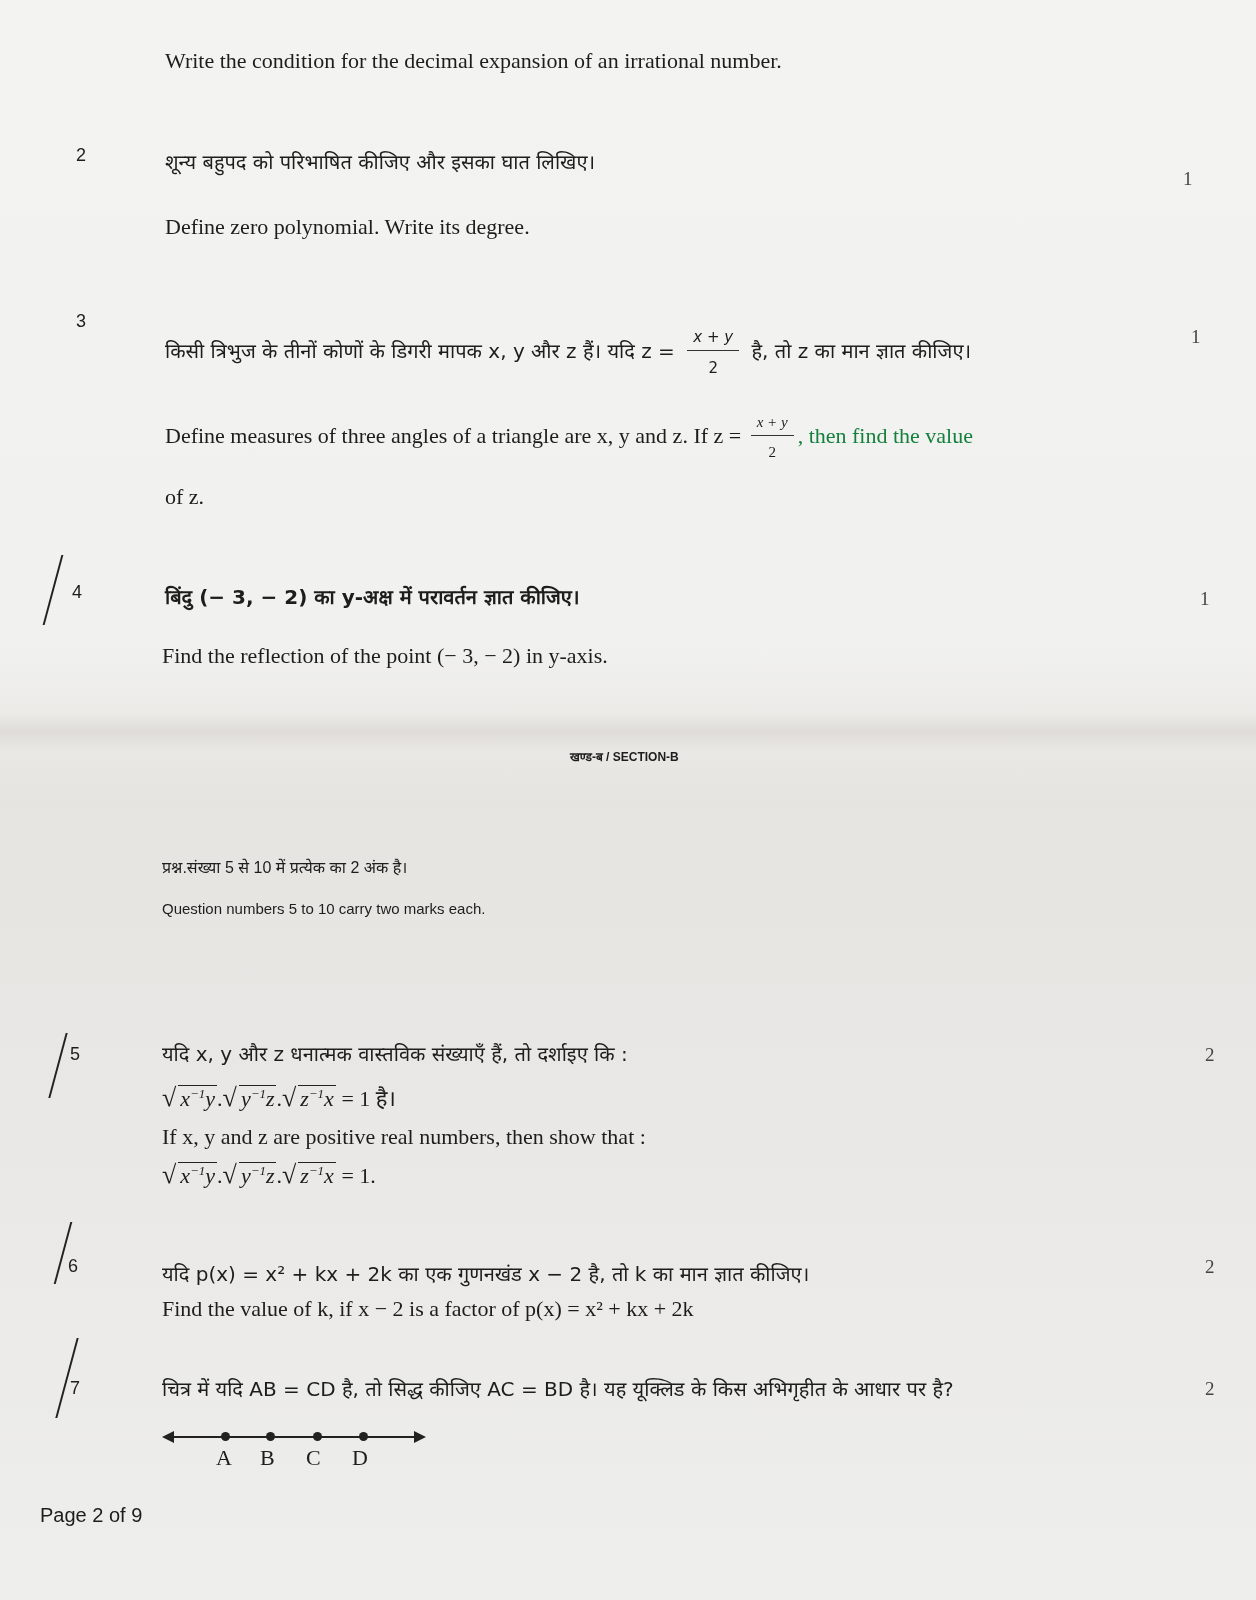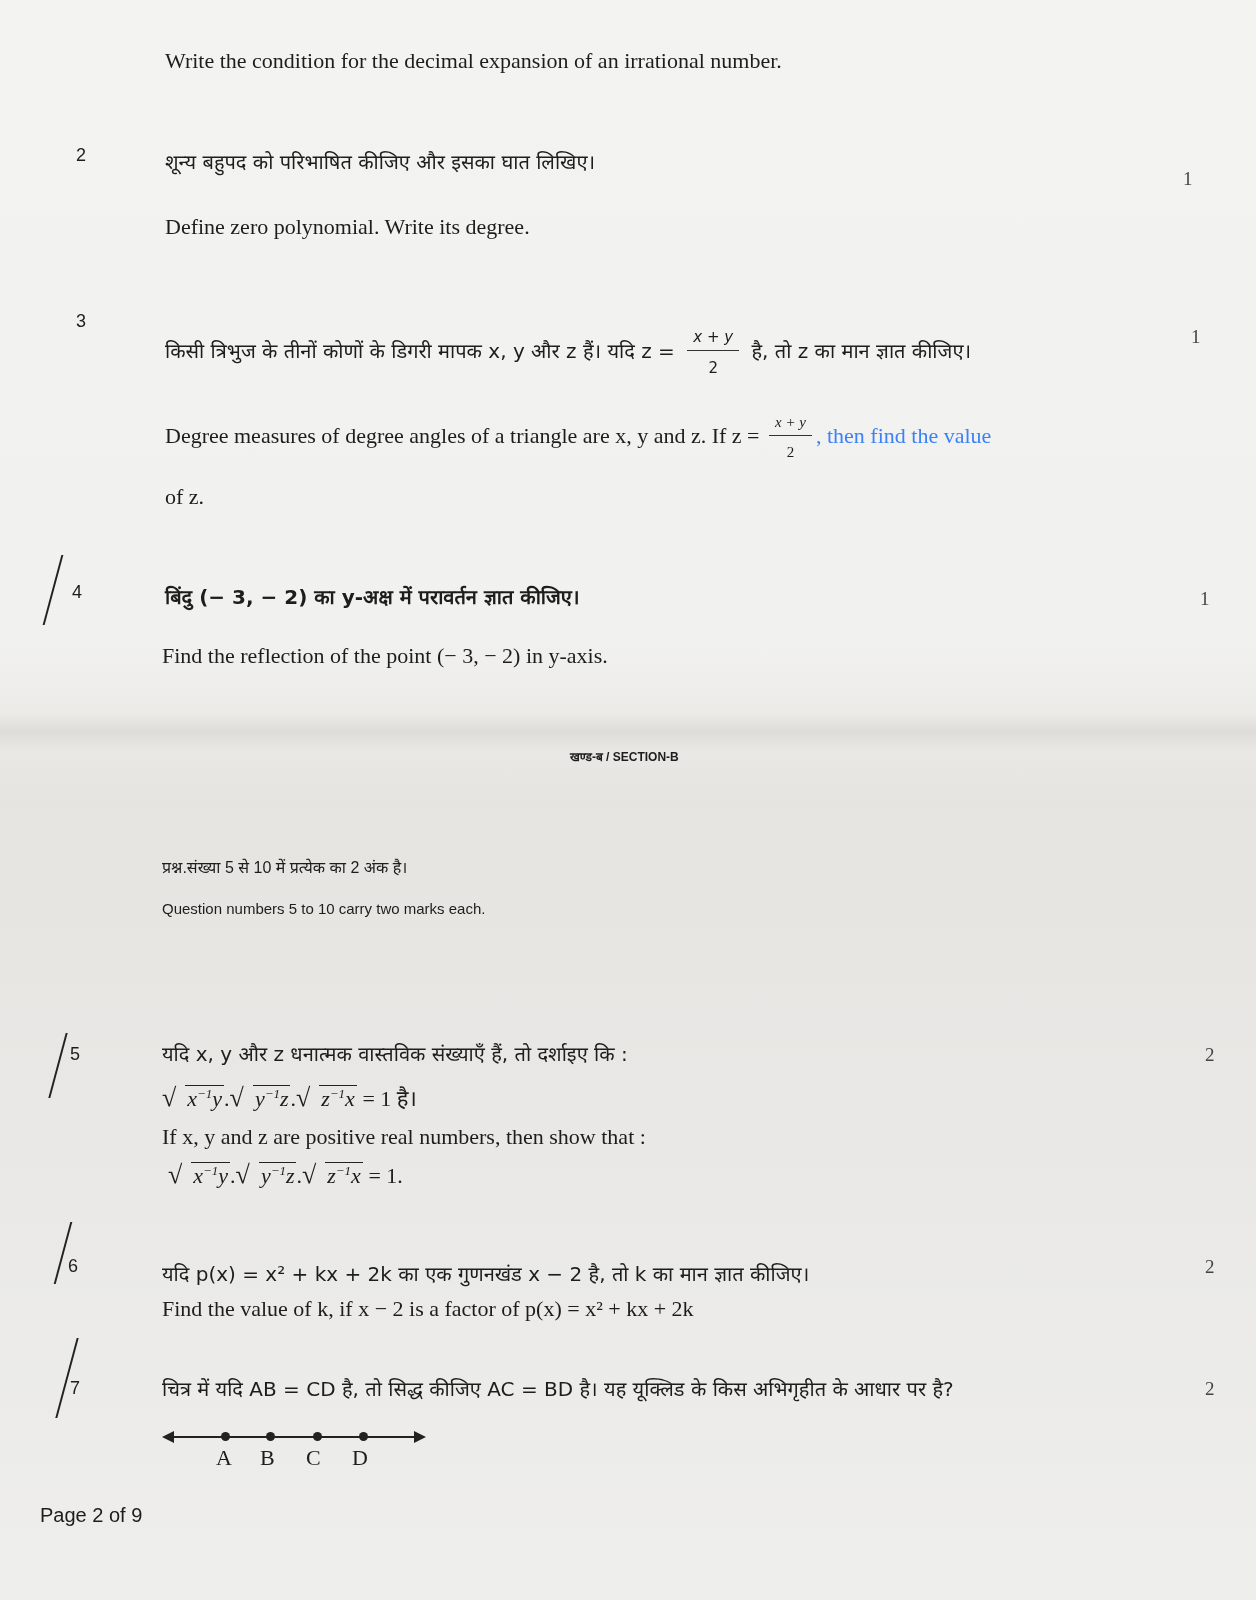--- a/index.html
+++ b/index.html
@@ -17,21 +17,21 @@
   .serif { font-family: "Liberation Serif", "DejaVu Serif", serif; font-size:22px; }
   .sans { font-family: "Liberation Sans", "DejaVu Sans", sans-serif; }
   .hindi { font-family: "DejaVu Sans", "Liberation Sans", sans-serif; font-size:20px; }
   .qnum { font-family: "Liberation Sans", "DejaVu Sans", sans-serif; font-size:18px; }
   .marks { font-family: "Liberation Serif", "DejaVu Serif", serif; font-size:19px; color:#444; }
   .frac { display:inline-block; vertical-align:middle; text-align:center; font-size:15px; font-style:italic; }
   .frac .num { display:block; border-bottom:1px solid #333; padding:0 6px 4px; }
   .frac .den { display:block; font-style:normal; padding-top:8px; }
   .tick { position:absolute; border-left:2px solid #222; transform:skewX(-15deg); }
   .section-head { font-family:"Liberation Sans","DejaVu Sans",sans-serif; font-weight:bold; font-size:12px; }
-  .sqrt { display:inline-block; border-top:1.5px solid #222; padding:0 2px; margin-left:9px; font-style:italic; }
+  .sqrt { display:inline-block; border-top:1.5px solid #222; padding:0 2px; margin-left:2px; font-style:italic; }
   .sqrt-sign { font-style:normal; font-size:26px; }
   sup { font-size:13px; }
   .line-fig { position:absolute; left:165px; top:1436px; width:255px; height:2px; background:#222; }
   .arrow-l, .arrow-r { position:absolute; top:1431px; width:0; height:0; border-top:6px solid transparent; border-bottom:6px solid transparent; }
   .arrow-l { left:162px; border-right:12px solid #222; }
   .arrow-r { left:414px; border-left:12px solid #222; }
   .dot { position:absolute; top:1432px; width:9px; height:9px; border-radius:50%; background:#222; }
   .pt-label { position:absolute; top:1445px; font-size:22px; font-family:"Liberation Serif","DejaVu Serif",serif; }
 </style>
 </head>
@@ -51,25 +51,25 @@
   <span>किसी त्रिभुज के तीनों कोणों के डिगरी मापक x, y और z हैं।  यदि z =</span>
   <span class="frac" style="margin:0 6px;">
     <span class="num">x + y</span>
     <span class="den">2</span>
   </span>
   <span>है, तो z का मान ज्ञात कीजिए।</span>
 </div>
 <div class="abs marks" style="left:1191px; top:326px;">1</div>
 
 <div class="abs serif" style="left:165px; top:414px;">
-  <span>Degree measures of degree angles of a triangle are x, y and z.  If z =</span>
+  <span>Define measures of three angles of a triangle are x, y and z.  If z =</span>
   <span class="frac" style="margin:0 4px;">
     <span class="num">x + y</span>
     <span class="den">2</span>
-  </span><span style="color:#3b82f6;">, then find the value</span>
+  </span><span style="color:#15803d;">, then find the value</span>
 </div>
 <div class="abs serif" style="left:165px; top:472px;margin-top:12px;">of z.</div>
 
 <div class="tick" style="left:52px; top:555px; height:70px;"></div>
 <div class="abs qnum" style="left:72px; top:582px;">4</div>
 <div class="abs hindi" style="left:165px; top:583px;font-weight:bold;">बिंदु (− 3, − 2) का y-अक्ष में परावर्तन ज्ञात कीजिए।</div>
 <div class="abs marks" style="left:1200px; top:588px;">1</div>
 <div class="abs serif" style="left:162px; top:643px;">Find the reflection of the point (− 3, − 2) in y-axis.</div>
 
 <div class="abs section-head" style="left:570px; top:748px;">खण्ड-ब / SECTION-B</div>
@@ -78,21 +78,21 @@
 
 <div class="tick" style="left:57px; top:1033px; height:65px;"></div>
 <div class="abs qnum" style="left:70px; top:1044px;">5</div>
 <div class="abs hindi" style="left:162px; top:1040px;">यदि x, y और z धनात्मक वास्तविक संख्याएँ हैं, तो दर्शाइए कि :</div>
 <div class="abs marks" style="left:1205px; top:1044px;">2</div>
 <div class="abs serif" style="left:162px; top:1082px;">
   <span class="sqrt-sign">√</span><span class="sqrt">x<sup>−1</sup>y</span>.<span class="sqrt-sign">√</span><span class="sqrt">y<sup>−1</sup>z</span>.<span class="sqrt-sign">√</span><span class="sqrt">z<sup>−1</sup>x</span>
   <span>= 1 है।</span>
 </div>
 <div class="abs serif" style="left:162px; top:1124px;">If x, y and z are positive real numbers, then show that :</div>
-<div class="abs serif" style="left:168px; top:1160px;">
+<div class="abs serif" style="left:162px; top:1160px;">
   <span class="sqrt-sign">√</span><span class="sqrt">x<sup>−1</sup>y</span>.<span class="sqrt-sign">√</span><span class="sqrt">y<sup>−1</sup>z</span>.<span class="sqrt-sign">√</span><span class="sqrt">z<sup>−1</sup>x</span>
   <span>= 1.</span>
 </div>
 
 <div class="tick" style="left:62px; top:1222px; height:62px;"></div>
 <div class="abs qnum" style="left:68px; top:1256px;">6</div>
 <div class="abs hindi" style="left:162px; top:1252px;margin-top:8px;">यदि  p(x) = x² + kx + 2k का एक गुणनखंड x − 2 है, तो k का मान ज्ञात कीजिए।</div>
 <div class="abs marks" style="left:1205px; top:1256px;">2</div>
 <div class="abs serif" style="left:162px; top:1296px;">Find the value of  k,  if  x − 2 is a factor of  p(x) = x² + kx + 2k</div>
 

